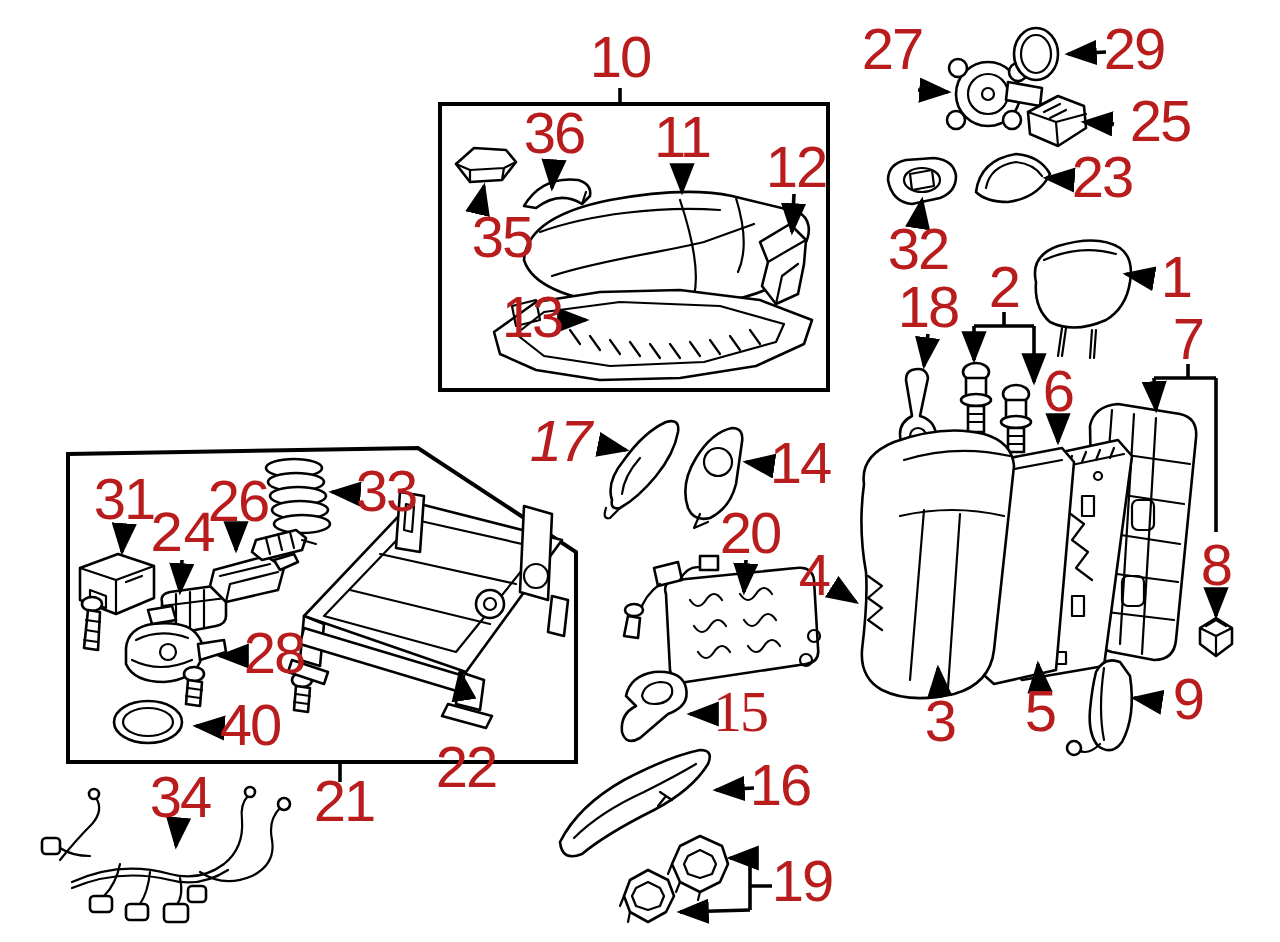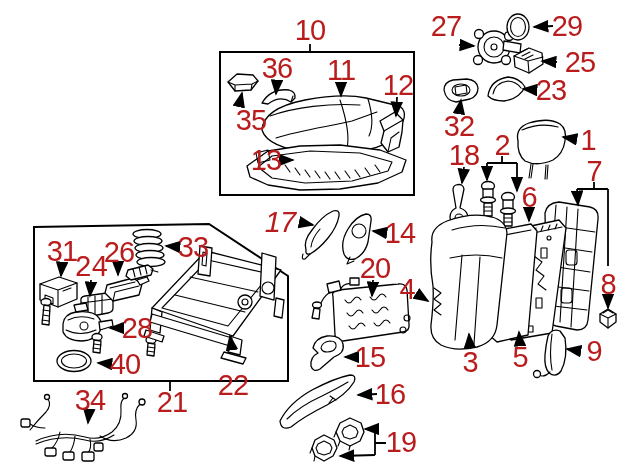--- a/index.html
+++ b/index.html
@@ -353,21 +353,21 @@
       <div class="callout" style="left: 520px; top: 357px;">5</div>
       <div class="callout" style="left: 529px; top: 197px;">6</div>
       <div class="callout" style="left: 594px; top: 171px;">7</div>
       <div class="callout" style="left: 608px; top: 284px;">8</div>
       <div class="callout" style="left: 594px; top: 351px;">9</div>
       <div class="callout" style="left: 310px; top: 30px;">10</div>
       <div class="callout" style="left: 341px; top: 70px;">11</div>
       <div class="callout" style="left: 398px; top: 85px;">12</div>
       <div class="callout" style="left: 266px; top: 160px;">13</div>
       <div class="callout" style="left: 400px; top: 233px;">14</div>
-      <div class="callout" style="left: 370px; top: 357px;">15</div>
+      <div class="callout" style="left: 370px; top: 357px; font-family: Liberation Serif, serif;">15</div>
       <div class="callout" style="left: 390px; top: 394px;">16</div>
       <div class="callout" style="left: 280px; top: 222px; font-style: italic;">17</div>
       <div class="callout" style="left: 464px; top: 155px;">18</div>
       <div class="callout" style="left: 401px; top: 442px;">19</div>
       <div class="callout" style="left: 375px; top: 268px;">20</div>
       <div class="callout" style="left: 172px; top: 402px;">21</div>
       <div class="callout" style="left: 233px; top: 361px; margin-top: 24px;">22</div>
       <div class="callout" style="left: 551px; top: 90px;">23</div>
       <div class="callout" style="left: 91px; top: 268px; font-family: Liberation Mono, monospace;">24</div>
       <div class="callout" style="left: 572px; top: 62px; padding-left: 16px;">25</div>

